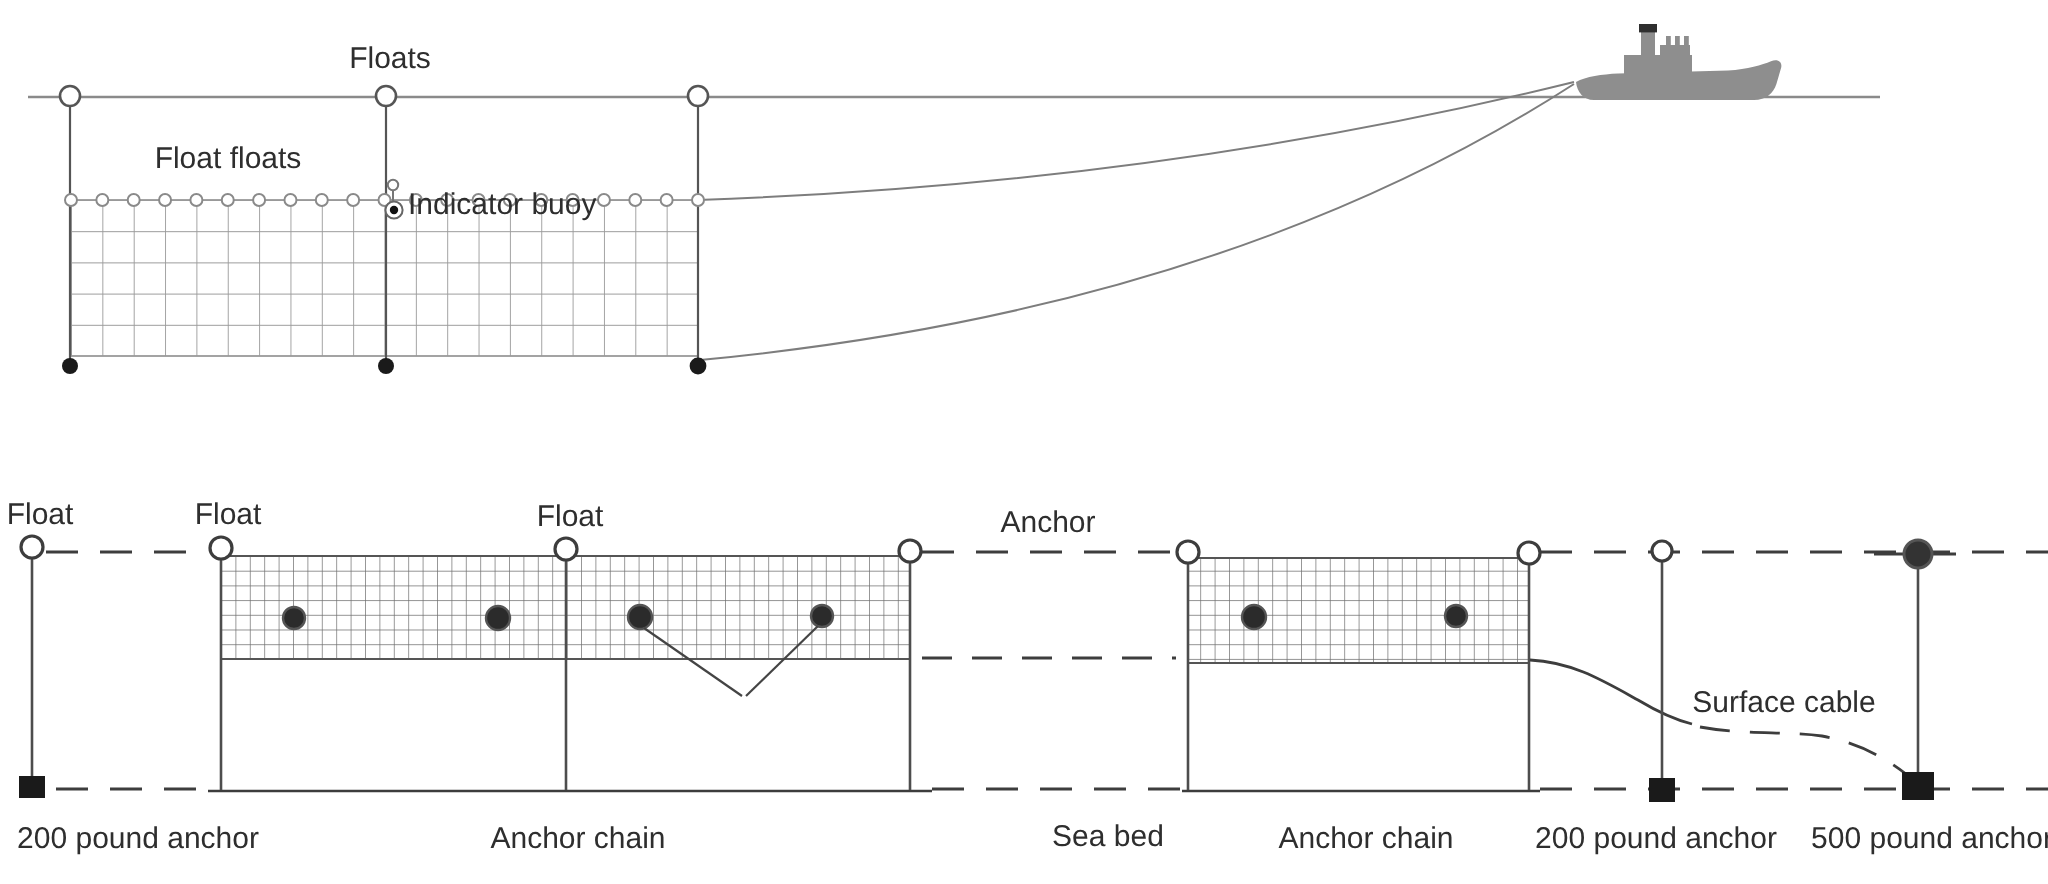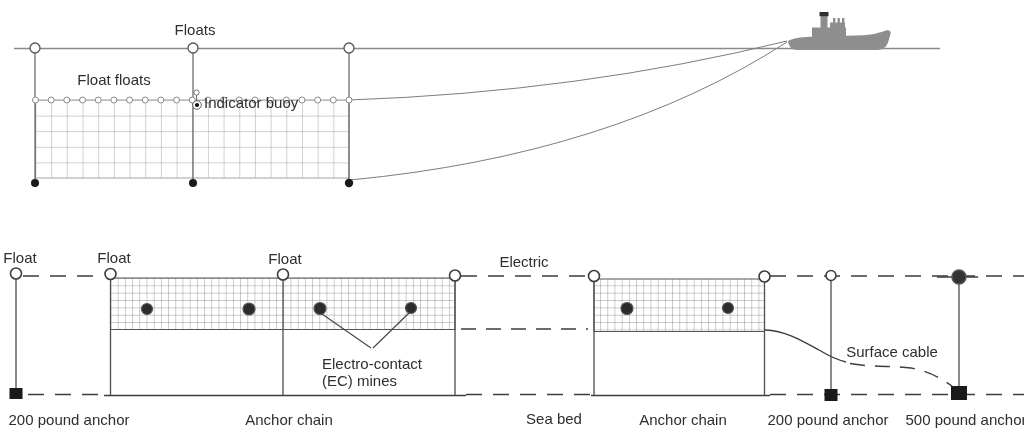--- a/index.html
+++ b/index.html
@@ -183,26 +183,22 @@
     </g>
   </svg>
 
   <div class="lbl center" style="left:195px;top:21px;">Floats</div>
   <div class="lbl center" style="left:114px;top:71px;">Float floats</div>
   <div class="lbl" style="left:204px;top:71px;margin-top:23px;">Indicator buoy</div>
 
   <div class="lbl center" style="left:20px;top:249px;">Float</div>
   <div class="lbl center" style="left:114px;top:249px;">Float</div>
   <div class="lbl center" style="left:285px;top:250px;">Float</div>
-  <div class="lbl center" style="left:524px;top:253px;">Electric</div>
-
-  <div class="lbl center" style="left:372px;top:355px;">
-    <div>Electro-contact</div>
-    <div>(EC) mines</div>
-  </div>
+  <div class="lbl center" style="left:524px;top:253px;">Anchor</div>
+
 
   <div class="lbl center" style="left:892px;top:343px;">Surface cable</div>
   <div class="lbl center" style="left:69px;top:411px;">200 pound anchor</div>
   <div class="lbl center" style="left:289px;top:411px;">Anchor chain</div>
   <div class="lbl center" style="left:554px;top:410px;">Sea bed</div>
   <div class="lbl center" style="left:683px;top:411px;">Anchor chain</div>
   <div class="lbl center" style="left:828px;top:411px;">200 pound anchor</div>
   <div class="lbl center" style="left:966px;top:411px;">500 pound anchor</div>
 </div>
 

